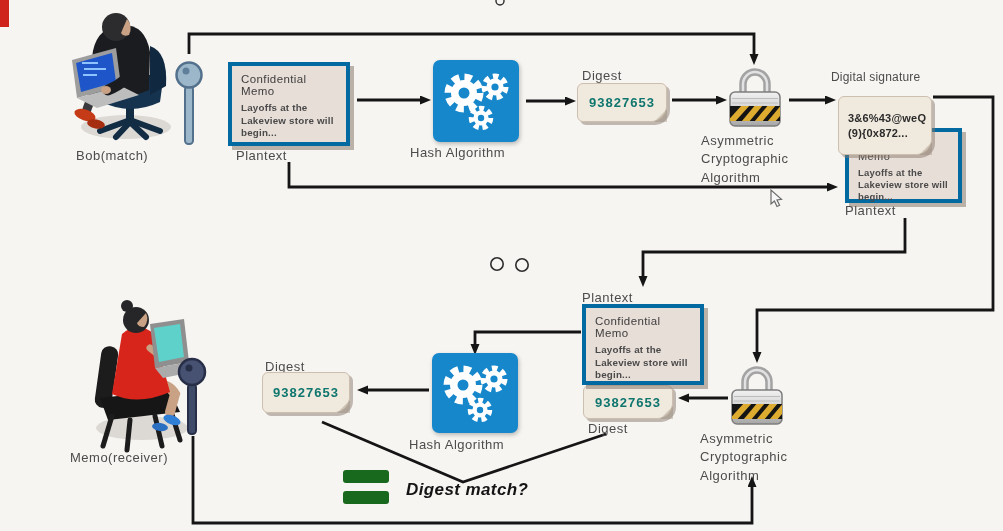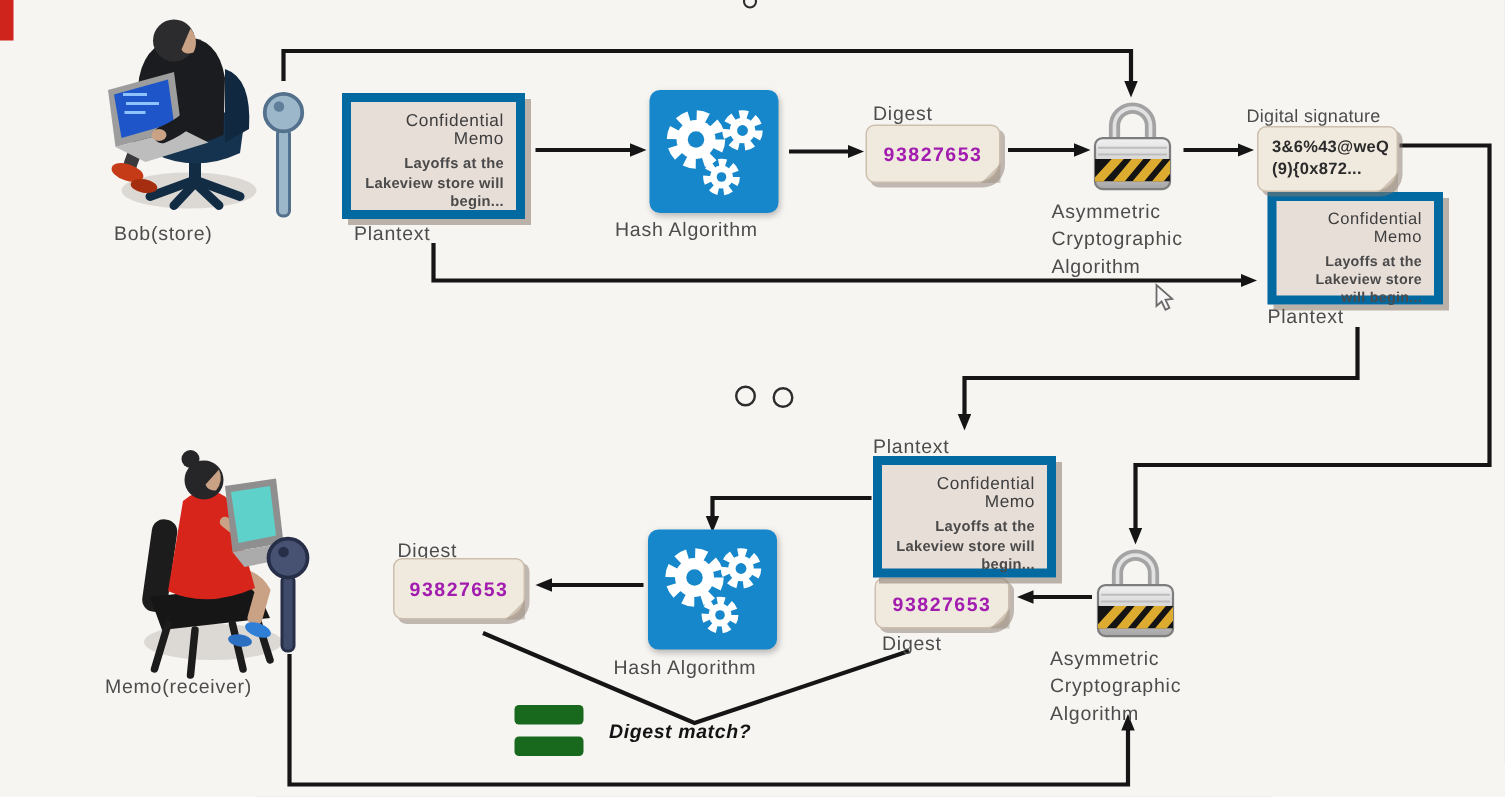--- a/index.html
+++ b/index.html
@@ -4,54 +4,53 @@
 <style>
   html,body{margin:0;padding:0;background:#e9e7e4;}
   #canvas{
     position:relative;width:1003px;height:531px;overflow:hidden;
     background:#f7f5f2;
     font-family:"Liberation Sans", sans-serif;
   }
   #linework{position:absolute;left:0;top:0;z-index:1;}
   .card{
     position:absolute;z-index:2;box-sizing:border-box;
-    background:#e8ded8;border:6px solid #0369a1;
+    background:#e8ded8;border:4px solid #0369a1;
     box-shadow:4px 4px 0 rgba(136,121,110,.55);
     padding:7px 8px 6px 9px;
-    text-align:right;
   }
   .card .title{font-size:11.5px;color:#3d3d3d;letter-spacing:.4px;margin:0 0 5px 0;}
   .card .body{font-size:9.8px;color:#4a4a4a;line-height:1.28;letter-spacing:.2px;font-weight:bold;}
   .note{
     position:absolute;z-index:2;box-sizing:border-box;
     background:#f0e9de;border:1px solid #cdbfae;
     border-radius:6px 6px 15px 6px;
     box-shadow:3px 3px 0 rgba(136,121,110,.5);
     display:flex;align-items:center;justify-content:center;
   }
   .note::after{
     content:'';position:absolute;bottom:-1px;right:-1px;width:0;height:0;
     border-style:solid;border-width:0 0 13px 13px;
     border-color:transparent transparent rgba(150,135,115,.38) transparent;
   }
-  .note .value{font-weight:bold;font-size:13px;color:#a21caf;letter-spacing:1px;}
+  .note .value{font-weight:bold;font-size:13px;color:#0f766e;letter-spacing:1px;}
   .sig{flex-direction:column;align-items:flex-start;justify-content:center;padding-left:9px;}
   .sig .sig-line{font-weight:bold;font-size:11px;color:#2b2b2b;line-height:1.35;letter-spacing:.2px;}
   .caption{
     position:absolute;z-index:2;
     font-size:13px;color:#4c4c4c;letter-spacing:.5px;line-height:1.42;
   }
   .small-caption{font-size:12px;letter-spacing:.2px;}
   .hashbox{
     position:absolute;z-index:2;background:#1787cb;border-radius:7px;
     box-shadow:1px 2px 4px rgba(0,0,0,.25);
   }
   .eqbar{position:absolute;z-index:2;width:46px;height:13px;background:#18691d;border-radius:3px;}
   .match{
-    position:absolute;z-index:2;font-size:13px;font-weight:bold;font-style:italic;
+    position:absolute;z-index:2;font-size:17px;font-weight:bold;font-style:italic;
     color:#141414;letter-spacing:.4px;
   }
 </style>
 </head>
 <body>
 
 <div id="canvas">
 
   <svg id="linework" width="1003" height="531" viewBox="0 0 1003 531">
     <defs>
@@ -178,21 +177,21 @@
     </g>
 
     <use href="#padlock" transform="translate(727,64)"></use>
     <use href="#padlock" transform="translate(729,362)"></use>
 
     <g transform="translate(771,190)">
       <path d="M0,0 L0,14 L3.4,11 L6,16.5 L8.6,15.2 L6,9.9 L10.5,9.3 Z" fill="#f7f7f7" stroke="#6a6a6a" stroke-width="1.2"></path>
     </g>
   </svg>
 
-  <div class="caption" style="left:76px;top:147px;width:104px;">Bob(store)</div>
+  <div class="caption" style="left:76px;top:147px;width:104px;">Bob(match)</div>
 
   <div class="card" style="left:228px;top:62px;width:122px;height:84px;">
     <div class="title">Confidential Memo</div>
     <div class="body">Layoffs at the Lakeview store will begin...</div>
   </div>
   <div class="caption" style="left:236px;top:147px;width:100px;">Plantext</div>
 
   <div class="hashbox" style="left:433px;top:60px;width:86px;height:82px;">
     <svg width="86" height="82" viewBox="0 0 86 80">
         <use href="#gears"></use>
@@ -201,21 +200,21 @@
   <div class="caption" style="left:410px;top:144px;width:132px;">Hash Algorithm</div>
 
   <div class="caption" style="left:582px;top:67px;width:80px;">Digest</div>
   <div class="note" style="left:577px;top:83px;width:90px;height:39px;">
     <span class="value">93827653</span>
   </div>
 
   <div class="caption" style="left:701px;top:132px;width:114px;">Asymmetric Cryptographic Algorithm</div>
 
   <div class="caption small-caption" style="left:831px;top:69px;width:108px;">Digital signature</div>
-  <div class="note sig" style="left:838px;top:84px;width:94px;height:44px;z-index:3;">
+  <div class="note sig" style="left:838px;top:96px;width:94px;height:59px;z-index:3;">
     <span class="sig-line">3&amp;6%43@weQ</span>
     <span class="sig-line">(9){0x872...</span>
   </div>
 
   <div class="card" style="left:845px;top:128px;width:117px;height:75px;padding-top:6px;">
     <div class="title" style="font-size:11px;">Confidential Memo</div>
     <div class="body" style="font-size:9.5px;">Layoffs at the Lakeview store will begin...</div>
   </div>
   <div class="caption" style="left:845px;top:202px;width:117px;">Plantext</div>
 

